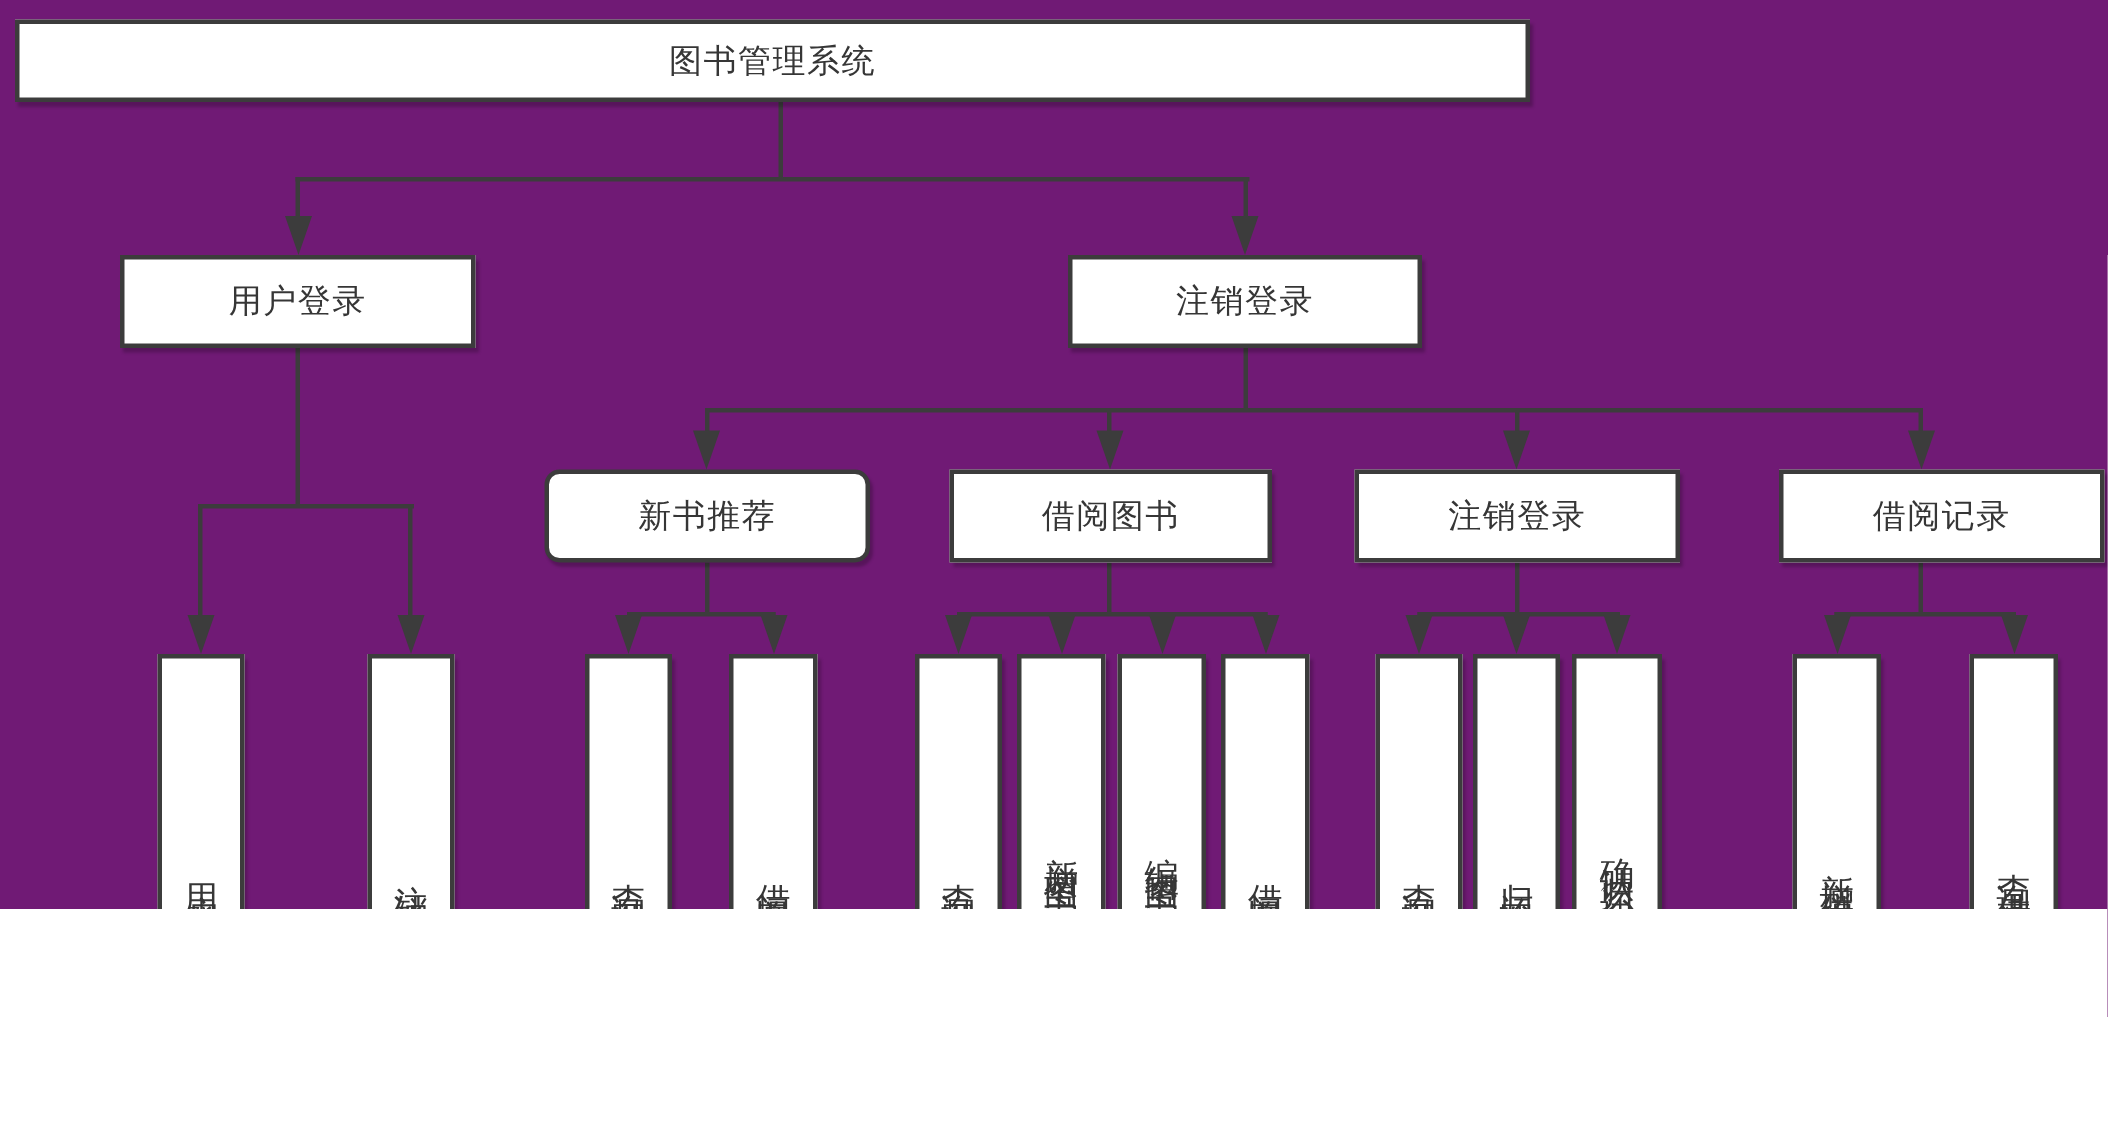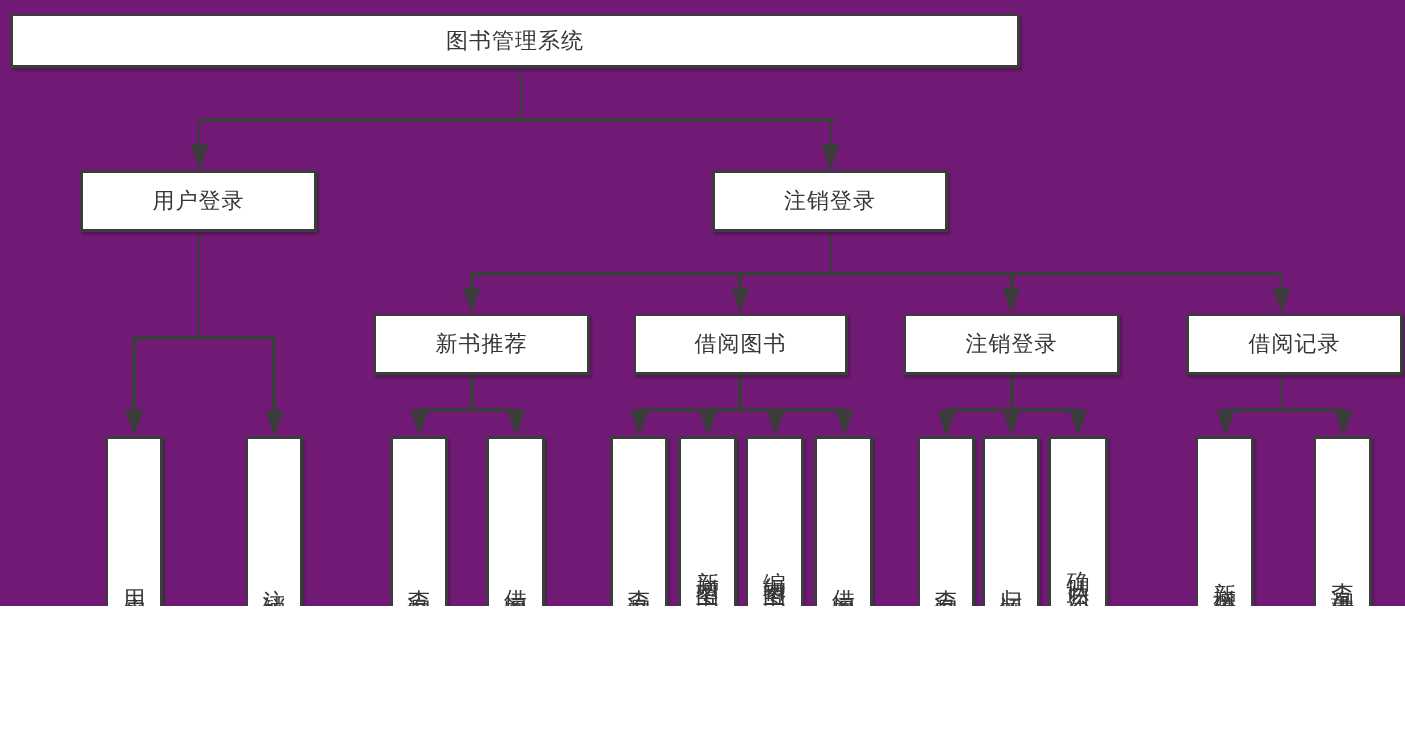--- a/index.html
+++ b/index.html
@@ -111,21 +111,21 @@
   <div class="vline" style="left:1223px;top:408px;height:6px;"></div>
   <div class="arr" style="left:1216px;top:410px;"></div>
   <div class="vline" style="left:1341px;top:408px;height:6px;"></div>
   <div class="arr" style="left:1334px;top:410px;"></div>
 
   <div class="box" style="left:10px;top:13px;width:1010px;height:55px;">图书管理系统</div>
 
   <div class="box" style="left:80px;top:170px;width:237px;height:62px;">用户登录</div>
   <div class="box" style="left:712px;top:170px;width:236px;height:62px;">注销登录</div>
 
-  <div class="box" style="left:373px;top:313px;width:217px;height:62px;">新书推荐</div>
+  <div class="box" style="left:363px;top:313px;width:217px;height:62px;border-radius:10px;">新书推荐</div>
   <div class="box" style="left:633px;top:313px;width:215px;height:62px;">借阅图书</div>
   <div class="box" style="left:903px;top:313px;width:217px;height:62px;">注销登录</div>
   <div class="box" style="left:1173px;top:313px;width:217px;height:62px;margin-left:13px;">借阅记录</div>
 
   <div class="box leaf" style="left:105px;top:436px;width:58px;height:297px;">用户登录</div>
   <div class="box leaf" style="left:245px;top:436px;width:58px;height:297px;">注销登录</div>
 
   <div class="box leaf" style="left:390px;top:436px;width:58px;height:297px;">查询图书</div>
   <div class="box leaf" style="left:486px;top:436px;width:59px;height:297px;">借阅图书</div>
 

